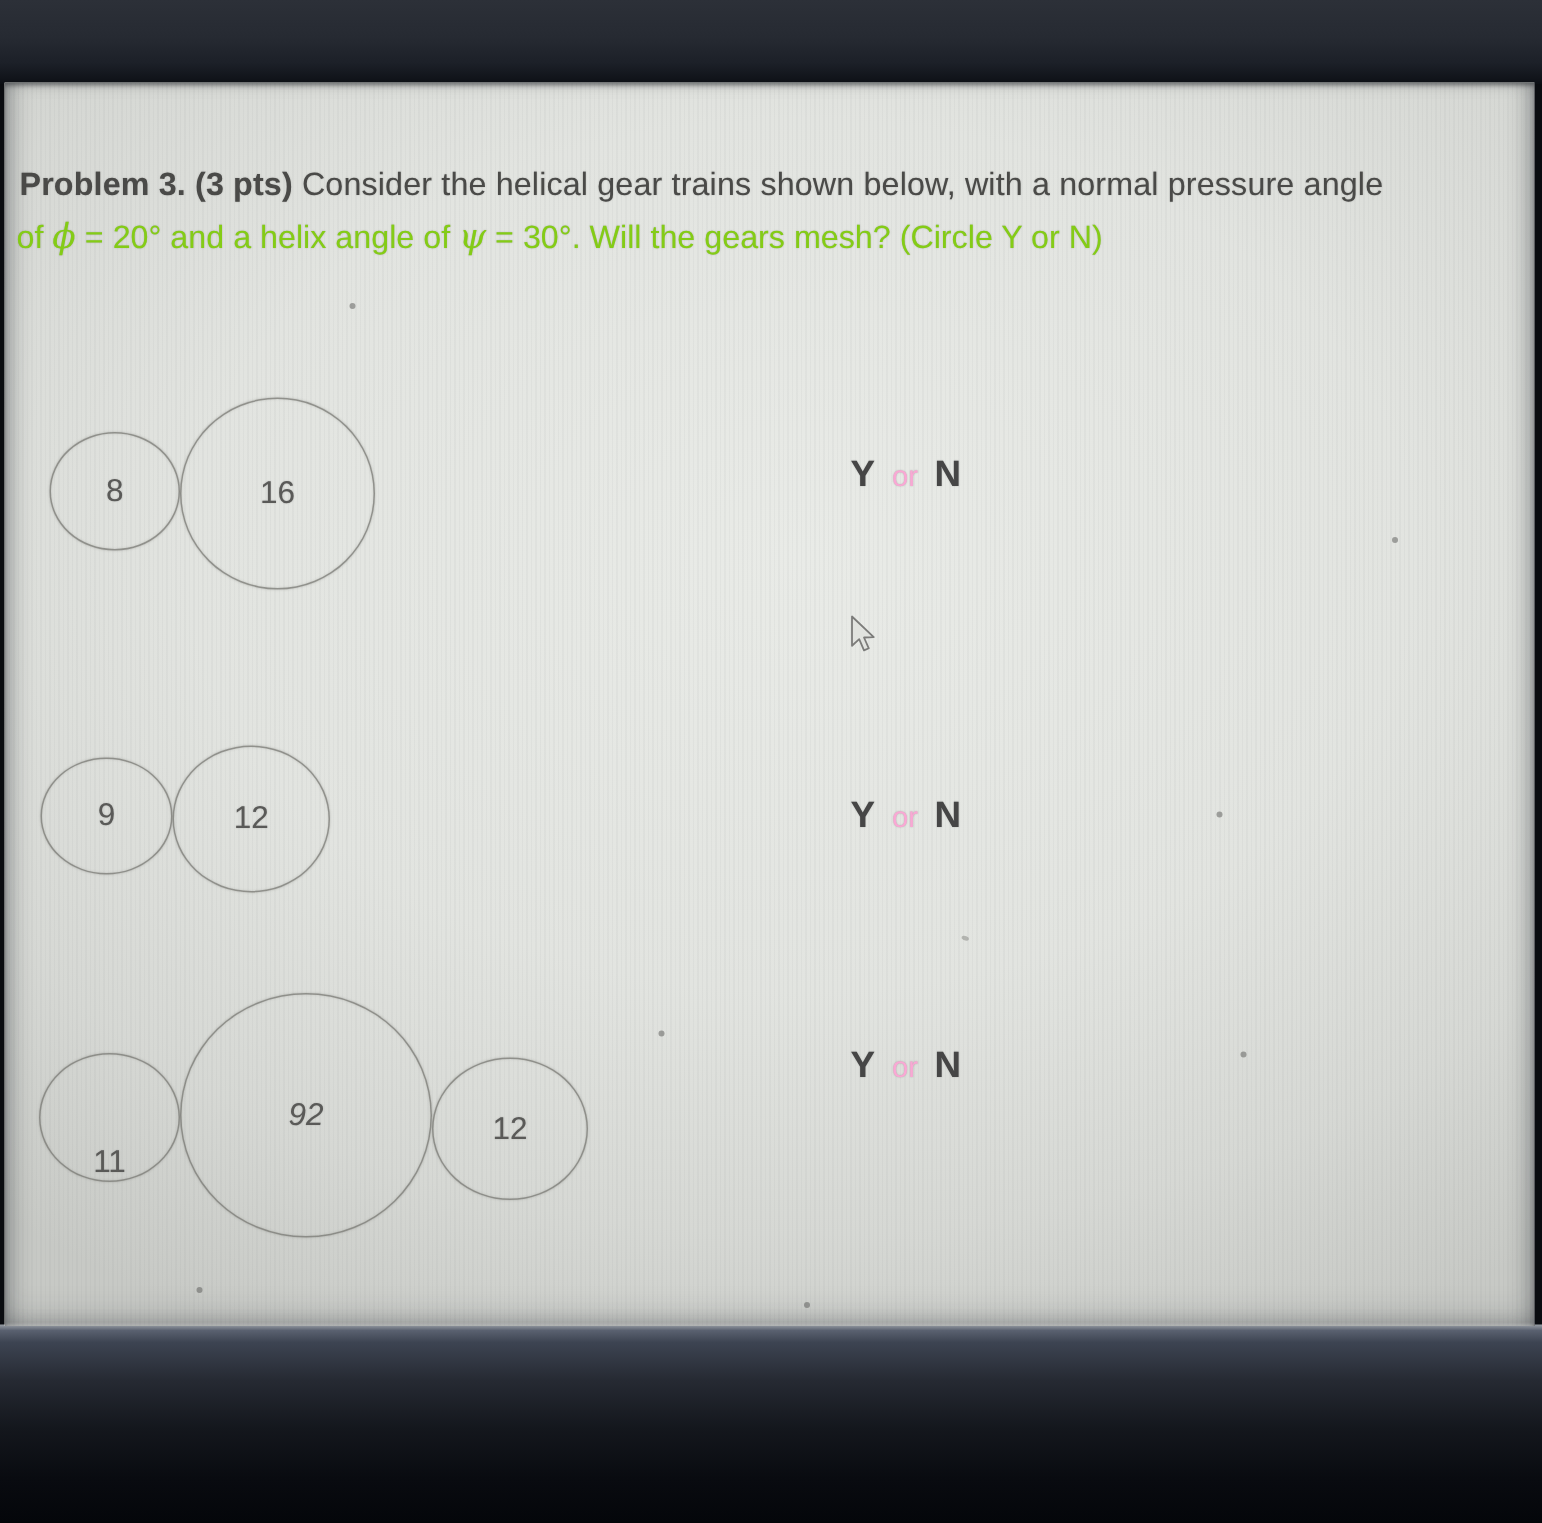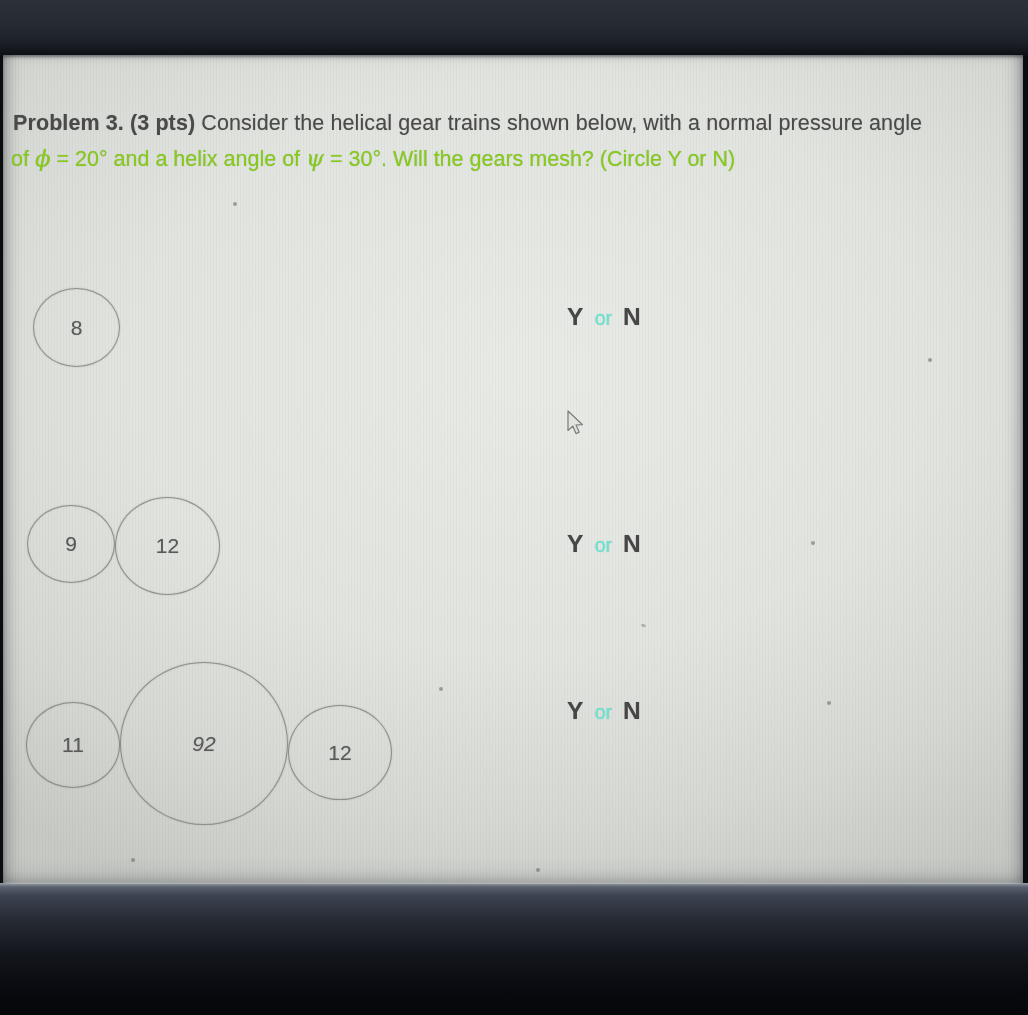--- a/index.html
+++ b/index.html
@@ -53,31 +53,31 @@
     position:absolute; border:1.5px solid rgba(118,118,112,0.75); border-radius:50%;
     box-shadow:0 0 1.5px rgba(118,118,112,0.45), inset 0 0 1.5px rgba(118,118,112,0.3);
     display:flex; align-items:center; justify-content:center;
   }
   .gear .t { font-size:21px; color:#5a5a58; text-shadow:0 0 1px rgba(90,90,88,0.4); }
 
   .g1a { left:33px;  top:288px; width:87px;  height:79px;  }
   .g1b { left:120px; top:265px; width:130px; height:128px; }
   .g2a { left:27px;  top:505px; width:88px;  height:78px;  }
   .g2b { left:115px; top:497px; width:105px; height:98px;  }
-  .g3a { left:26px;  top:702px; width:94px;  height:86px;  }
+  .g3a { left:26px;  top:702px; width:94px;  height:86px;align-items:flex-end;  }
   .g3b { left:120px; top:662px; width:168px; height:163px;font-style:italic; }
   .g3c { left:288px; top:705px; width:104px; height:95px;  }
 
   .answer {
     position:absolute; left:567px; display:flex; align-items:baseline; gap:11px;
     color:#464646; text-shadow:0 0 1px rgba(70,70,70,0.35);
   }
   .a1 { top:303px; } .a2 { top:530px; } .a3 { top:697px; }
   .answer .yn { font-weight:bold; font-size:24.5px; letter-spacing:0.3px; cursor:pointer; }
-  .answer .or { font-size:19.5px; color:#5eead4; }
+  .answer .or { font-size:19.5px; color:#f9a8d4; }
 
   .cursor { position:absolute; left:564px; top:409px; }
 
   .speck { position:absolute; width:4px; height:4px; border-radius:50%; background:rgba(88,88,86,0.5); }
 </style>
 </head>
 <body>
 
 <div class="screen">
 
@@ -89,20 +89,23 @@
 
     <div class="line1">
       <span class="b">Problem 3.  (3 pts)</span><span> Consider the helical gear trains shown below, with a normal pressure angle</span>
     </div>
     <div class="line2">
       <span>of </span><span class="math">ϕ</span><span> = 20° and a helix angle of </span><span class="math">ψ</span><span> = 30°.  Will the gears mesh?  (Circle Y or N)</span>
     </div>
 
     <div class="gear g1a">
       <span class="t">8</span>
+    </div>
+    <div class="gear g1b">
+      <span class="t">16</span>
     </div>
     <div class="answer a1">
       <span class="yn">Y</span>
       <span class="or">or</span>
       <span class="yn">N</span>
     </div>
 
     <div class="gear g2a">
       <span class="t">9</span>
     </div>

